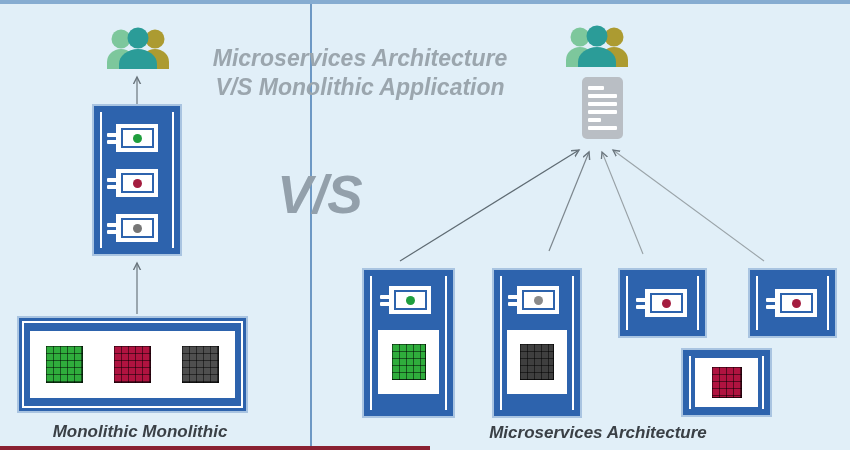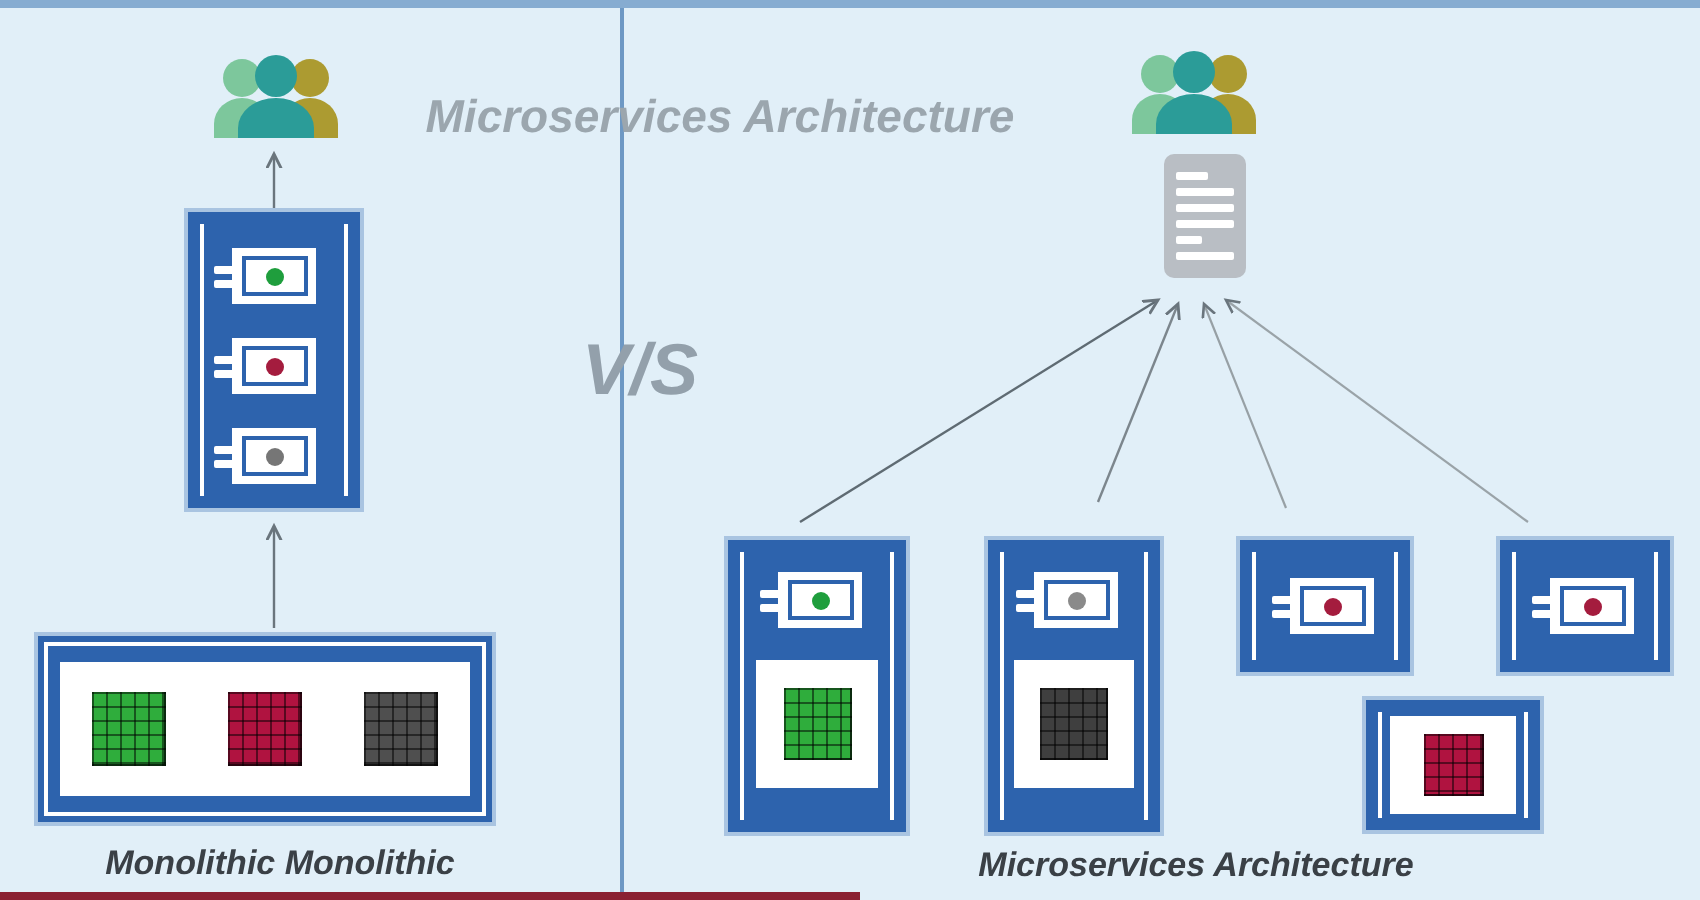--- a/index.html
+++ b/index.html
@@ -34,37 +34,38 @@
     border-bottom:1px solid rgba(0,0,0,.5);
   }
   
   .mono-box{position:absolute;background:#2d63ad;border:2px solid #a9c4e1;box-sizing:border-box;}
   .mono-box:after{content:"";position:absolute;inset:3px;border:2px solid #fff;pointer-events:none;}
   .mono-panel{position:absolute;left:11px;right:11px;top:13px;bottom:13px;background:#fff;z-index:1;
     display:flex;align-items:center;justify-content:space-around;}
   
   .caption{position:absolute;font-weight:bold;font-style:italic;font-size:17px;color:#3a4046;text-align:center;}
   .title{position:absolute;font-weight:bold;font-style:italic;font-size:23px;line-height:29px;color:#9ba6ae;text-align:center;}
-  .vs-big{position:absolute;font-weight:bold;font-style:italic;font-size:36px;color:#93a0ab;text-align:center;}
+  .vs-big{position:absolute;font-weight:bold;font-style:italic;font-size:53px;color:#93a0ab;text-align:center;}
   
   .server{position:absolute;border-radius:5px;background:#b9bec4;box-sizing:border-box;
     display:flex;flex-direction:column;justify-content:center;gap:4px;padding:8px 6px;}
   .server b{display:block;height:4px;background:#fff;border-radius:1px;}
 </style>
 </head>
 <body>
 
 <div id="stage">
 
   <div class="bar" style="top: 0px; height: 4px; background-color: rgb(134, 172, 209);"></div>
   <div class="abs" style="left: 310px; top: 4px; width: 2px; height: 446px; background-color: rgb(109, 152, 196);"></div>
   <div class="abs" style="left: 0px; top: 446px; width: 430px; height: 4px; background-color: rgb(138, 33, 50);"></div>
 
   <div class="title" style="left:198px;top:44px;width:324px">
     <div>Microservices Architecture</div>
+    <div>V/S Monolithic Application</div>
   </div>
 
   <div class="vs-big" style="left:253px;top:164px;width:134px">V/S</div>
 
   <svg class="abs" style="left:0;top:0" width="850" height="450" viewBox="0 0 850 450">
     <defs>
       <marker id="ah" markerWidth="10" markerHeight="10" refX="6" refY="3.5" orient="auto">
         <path d="M0,0.5 L6,3.5 L0,6.5" fill="none" stroke="#6a757d" stroke-width="1.2"></path>
       </marker>
     </defs>

